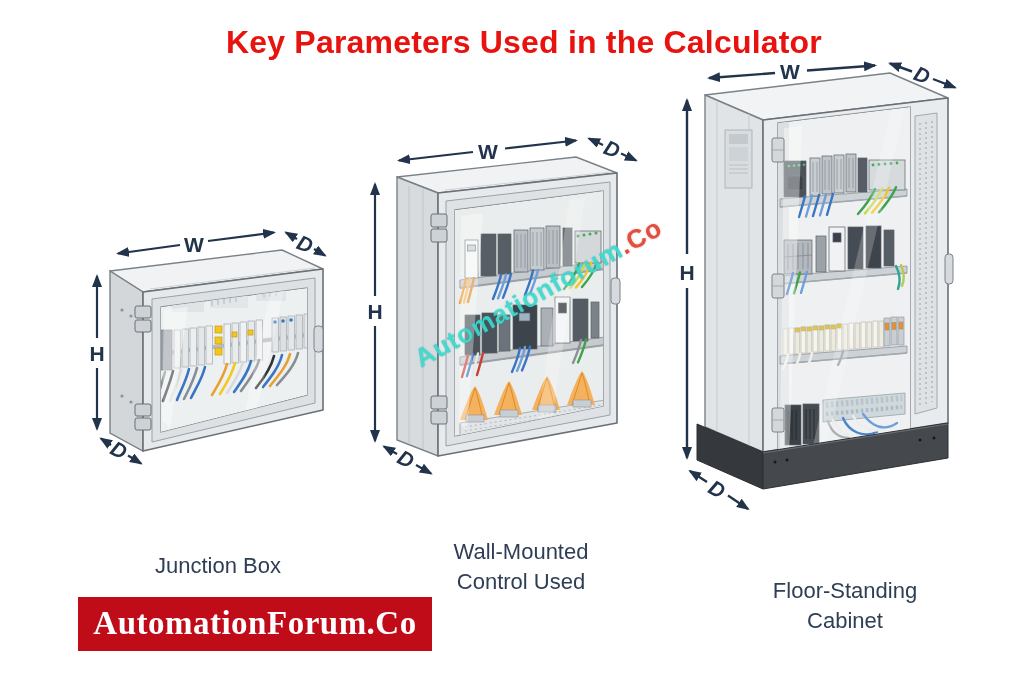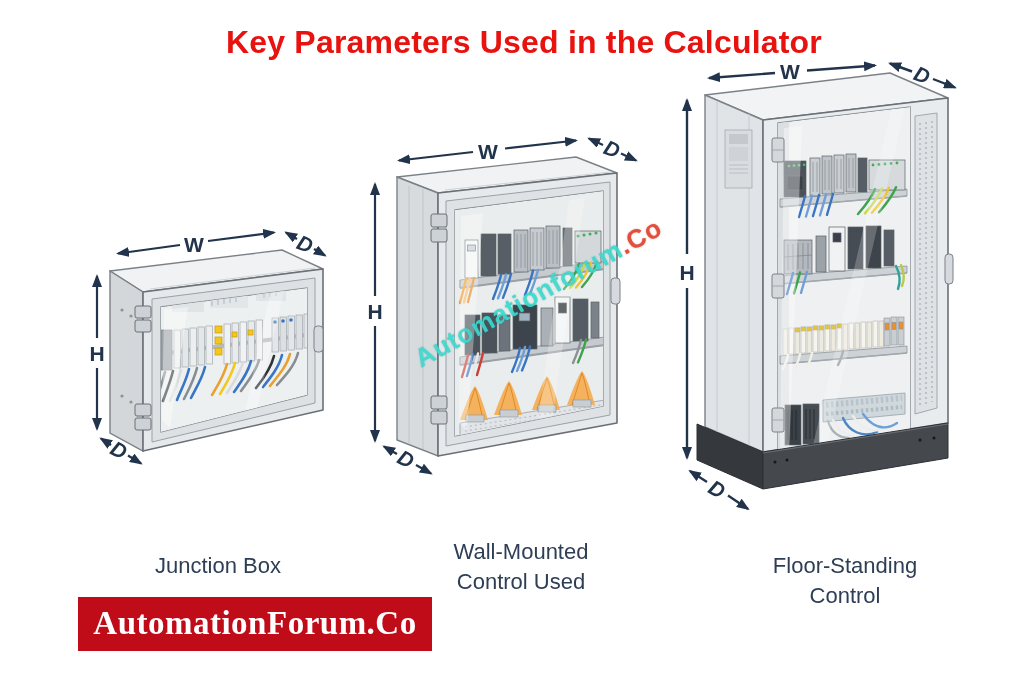--- a/index.html
+++ b/index.html
@@ -453,22 +453,22 @@
     </svg>
   </figure>
 
   <div class="caption" style="left:68px;top:551px">
     <span>Junction Box</span>
   </div>
   <div class="caption" style="left:371px;top:537px">
     <span>Wall-Mounted</span><br>
     <span>Control Used</span>
   </div>
-  <div class="caption" style="left:695px;top:551px">
+  <div class="caption" style="left:695px;top:576px">
     <span>Floor-Standing</span><br>
-    <span>Control</span>
+    <span>Cabinet</span>
   </div>
 
   <div class="banner">
     <span>AutomationForum.Co</span>
   </div>
 
 </div>
 
 </body></html>

